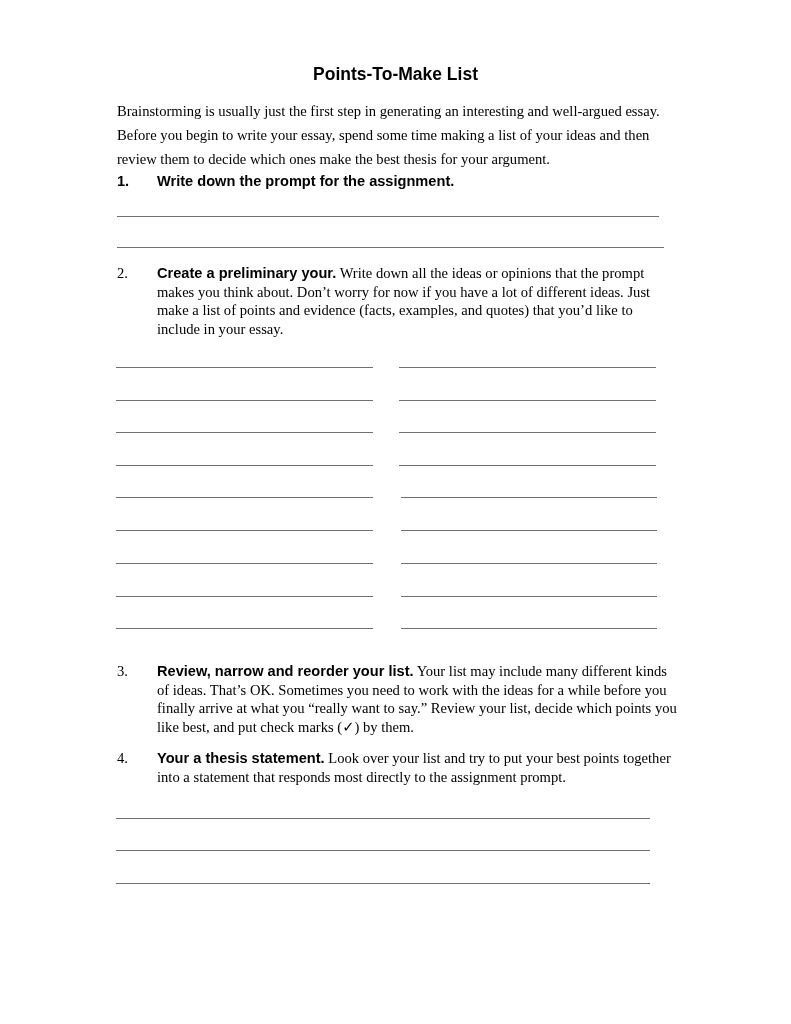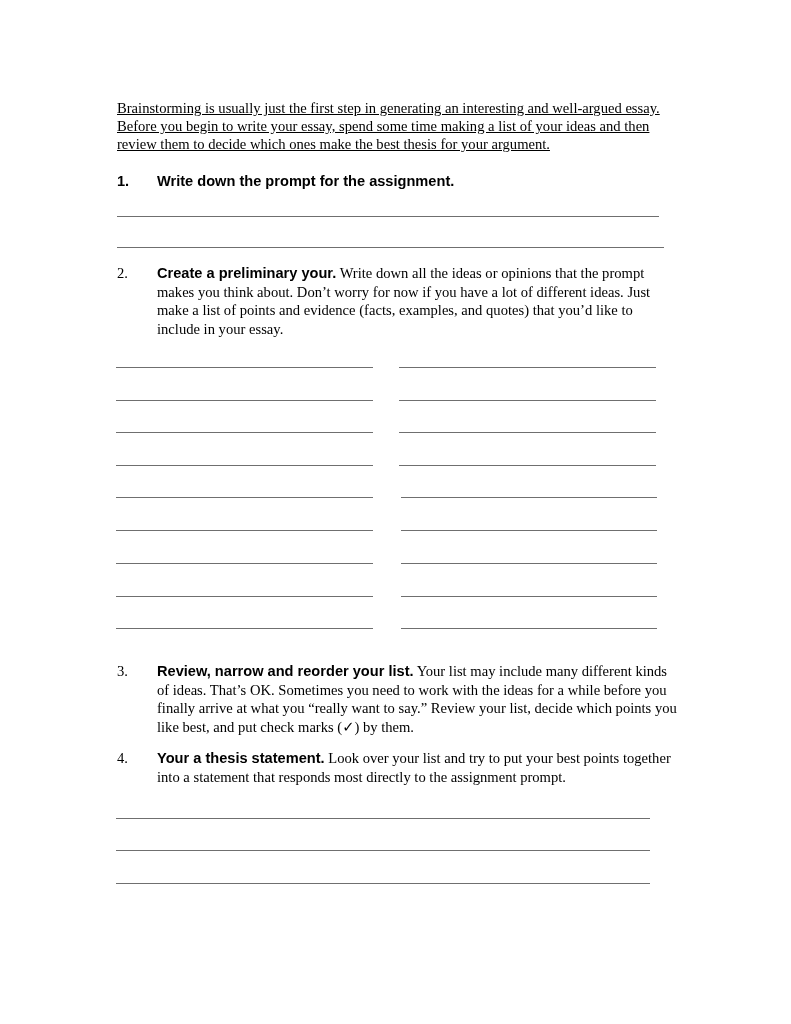--- a/index.html
+++ b/index.html
@@ -1,33 +1,34 @@
 <!DOCTYPE html>
 <html><head>
 <meta charset="utf-8">
 <style>
   html, body { margin:0; padding:0; background:#ffffff; }
   body { width:791px; height:1024px; position:relative; overflow:hidden; color:#000; }
   .page { position:absolute; left:0; top:0; width:791px; height:1024px; }
   .title { position:absolute; left:0; width:791px; top:64px; text-align:center;
            font-family:"Liberation Sans", sans-serif; font-weight:bold; font-size:17.5px; }
   .para { position:absolute; left:117px; width:560px; font-family:"Liberation Serif", serif;
-          font-size:14.6px; line-height:18px; margin:0;text-decoration:underline; }
+          font-size:14.6px; line-height:24px; margin:0; }
   .item { position:absolute; left:117px; width:560px; font-family:"Liberation Serif", serif;
           font-size:14.6px; line-height:18.6px; }
   .num { position:absolute; left:0; top:0; width:22px; }
   .item-body { margin-left:40px; }
   .lead { font-family:"Liberation Sans", sans-serif; font-weight:bold; font-size:14.6px; }
   .line { position:absolute; height:0; border-top:1.2px solid #6f6f6f; }
 </style>
 </head>
 <body>
 
 <div class="page">
 
+  <div class="title">Points-To-Make List</div>
 
   <p class="para" style="top:99px;">Brainstorming is usually just the first step in generating an interesting and well-argued essay.  Before you begin to write your essay, spend some time making a list of your ideas and then review them to decide which ones make the best thesis for your argument.</p>
 
   <div class="item" style="top:172px;">
     <span class="num lead">1.</span>
     <div class="item-body"><span class="lead">Write down the prompt for the assignment.</span></div>
   </div>
   <div class="line" style="top:216px; left:117px; width:542px;"></div>
   <div class="line" style="top:247px; left:117px; width:547px;"></div>
 

